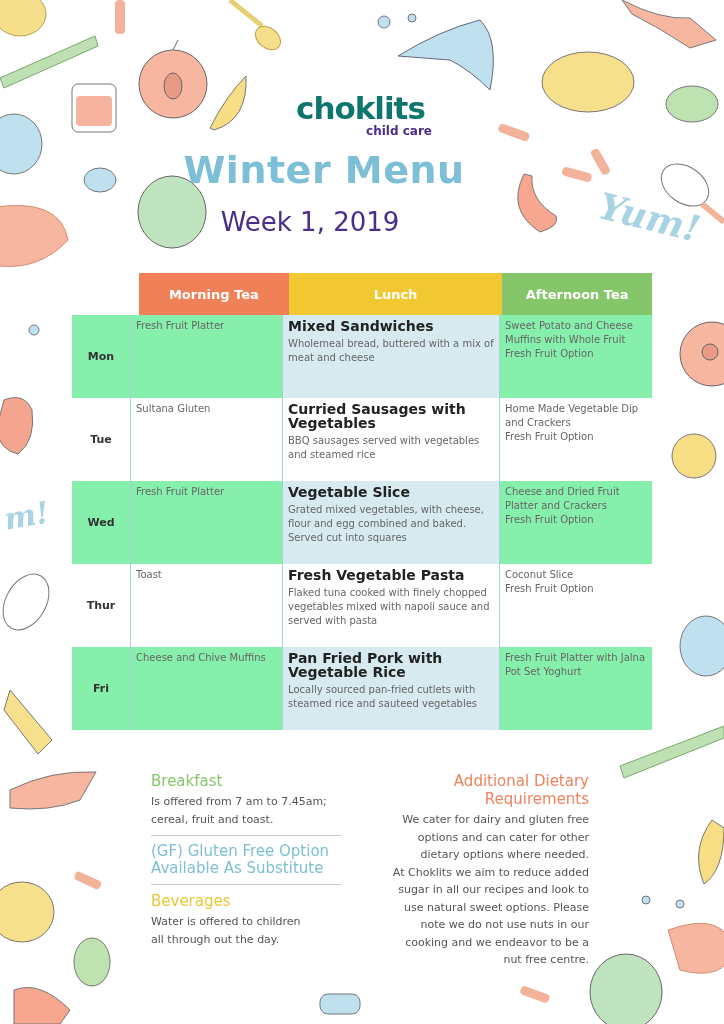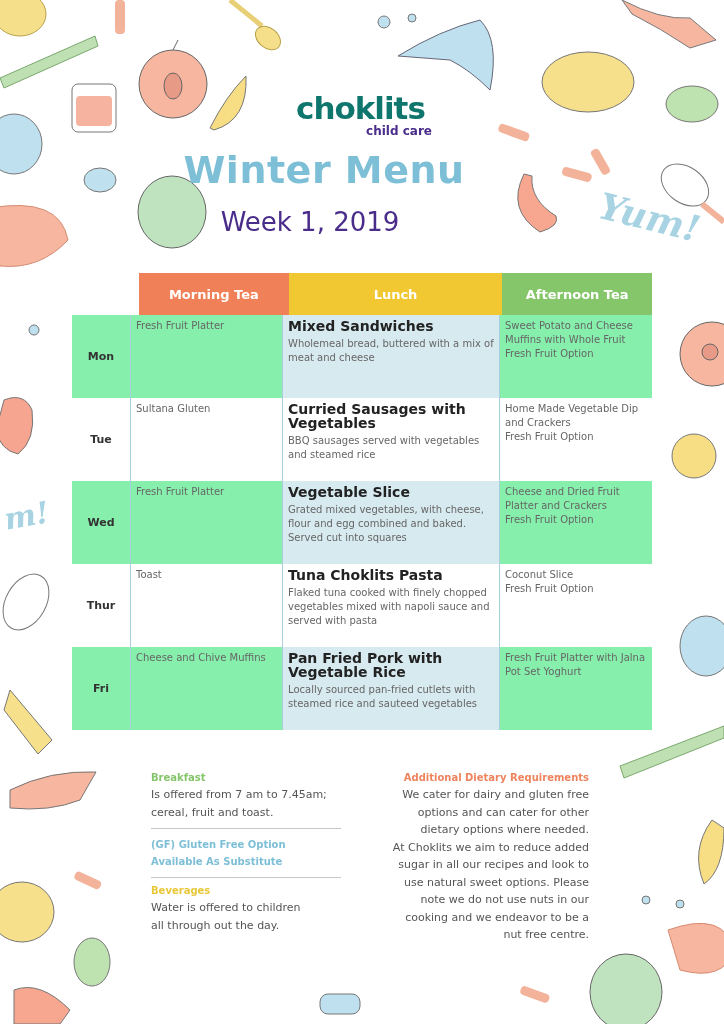--- a/index.html
+++ b/index.html
@@ -31,21 +31,21 @@
   .c1 { width: 152px; border-right: 1px solid #a9cfdc; }
   .c2 { width: 217px; border-right: 1px solid #a9cfdc; }
   .c3 { width: 152px; }
   .dish { font-weight: bold; color: #222; font-size: 14px; margin-bottom: 4px; }
   .desc { white-space: pre-line; }
   .c3 span { white-space: pre-line; display: block; }
 
   
   .info-left { position: absolute; left: 151px; top: 772px; width: 190px; }
   .info-right { position: absolute; left: 384px; top: 772px; width: 205px; text-align: right; }
-  .ih { font-family: "DejaVu Sans", sans-serif; font-weight: bold; font-size: 10px; }
+  .ih { font-family: "DejaVu Sans", sans-serif; font-weight: normal; font-size: 15px; }
   .it { font-size: 11px; line-height: 17.5px; color: #555; white-space: pre-line; }
   .sep { height: 1px; background: #c7c7c7; margin: 7px 0; }
   .green { color: #86c66b; }
   .blue { color: #7dbfd6; }
   .yellow { color: #e9c838; }
   .orange { color: #ee845e; }
 </style>
 </head>
 <body>
 
@@ -174,21 +174,21 @@
     <div class="cell c3">
         <span>Cheese and Dried Fruit Platter and Crackers
 Fresh Fruit Option</span>
       </div>
   </div>
 
   <div class="row">
     <div class="day">Thur</div>
     <div class="cell c1">Toast</div>
     <div class="cell c2">
-      <div class="dish">Tuna Choklits Pasta</div>
+      <div class="dish">Fresh Vegetable Pasta</div>
       <div class="desc">Flaked tuna cooked with finely chopped vegetables mixed with napoli sauce and served with pasta</div>
     </div>
     <div class="cell c3">
         <span>Coconut Slice
 Fresh Fruit Option</span>
       </div>
   </div>
 
   <div class="row alt">
     <div class="day">Fri</div>

